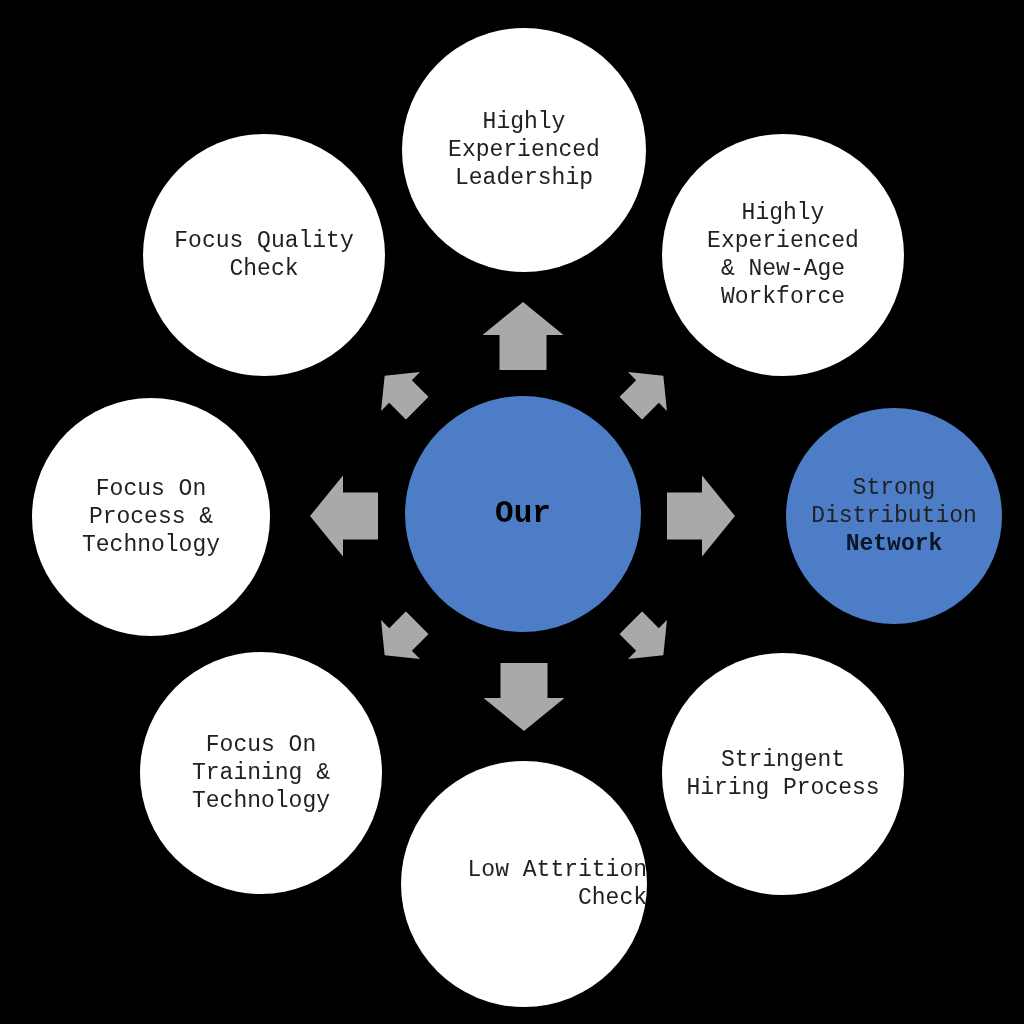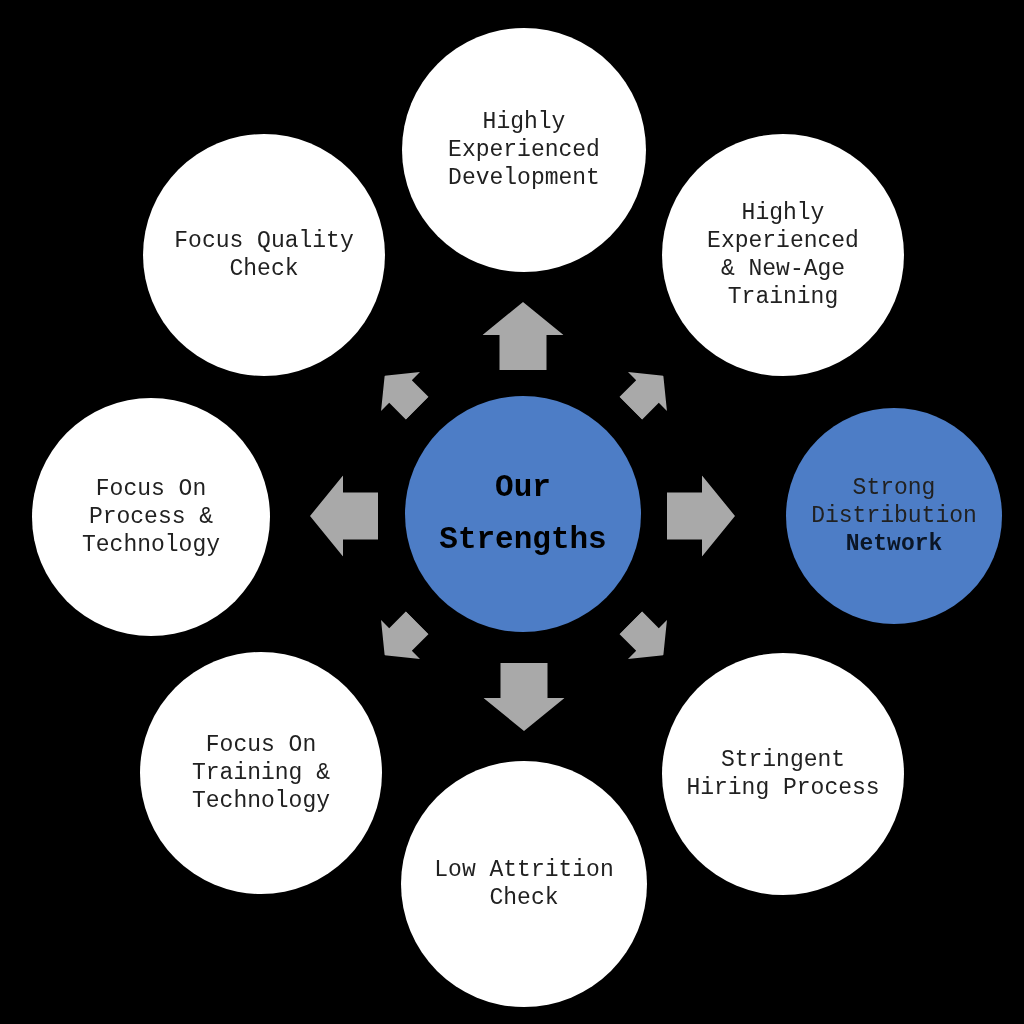--- a/index.html
+++ b/index.html
@@ -27,21 +27,21 @@
   .node .ln.bold-line{font-weight:bold;color:#0b1626;}
   .center-node .ln{
     font-size:31px;line-height:52px;font-weight:bold;
     color:var(--text-black,#000);white-space:nowrap;
   }
   
   .pos-top{left:402px;top:28px;width:244px;height:244px;}
   .pos-top-right{left:662px;top:134px;width:242px;height:242px;}
   .pos-right{left:786px;top:408px;width:216px;height:216px;}
   .pos-bottom-right{left:662px;top:653px;width:242px;height:242px;}
-  .pos-bottom{left:401px;top:761px;width:246px;height:246px;}
+  .pos-bottom{left:401px;top:761px;width:246px;height:246px;align-items:flex-end;}
   .pos-bottom-left{left:140px;top:652px;width:242px;height:242px;}
   .pos-left{left:32px;top:398px;width:238px;height:238px;}
   .pos-top-left{left:143px;top:134px;width:242px;height:242px;}
   .pos-center{left:405px;top:396px;width:236px;height:236px;}
   
   .arrow{
     position:absolute;width:81px;height:68px;
     transform:translate(-50%,-50%) rotate(var(--r,0deg)) scale(var(--s,1));
   }
   .arrow svg{display:block;width:100%;height:100%;}
@@ -96,34 +96,33 @@
       </svg>
     </div>
   <div class="arrow arrow-nw">
       <svg viewBox="0 0 81 68">
         <polygon points="40.5,0 0,33 17,33 17,68 64,68 64,33 81,33"></polygon>
       </svg>
     </div>
 
   <div class="circle blue pos-center center-node">
     <div class="ln">Our</div>
-    <div class="ln">Strengths</div>
   </div>
 
   <div class="circle white pos-top node">
     <div class="ln">Highly</div>
     <div class="ln">Experienced</div>
-    <div class="ln">Development</div>
+    <div class="ln">Leadership</div>
   </div>
 
   <div class="circle white pos-top-right node">
     <div class="ln">Highly</div>
     <div class="ln">Experienced</div>
     <div class="ln">&amp; New-Age</div>
-    <div class="ln">Training</div>
+    <div class="ln">Workforce</div>
   </div>
 
   <div class="circle blue pos-right node">
     <div class="ln">Strong</div>
     <div class="ln">Distribution</div>
     <div class="ln bold-line">Network</div>
   </div>
 
   <div class="circle white pos-bottom-right node">
     <div class="ln">Stringent</div>

